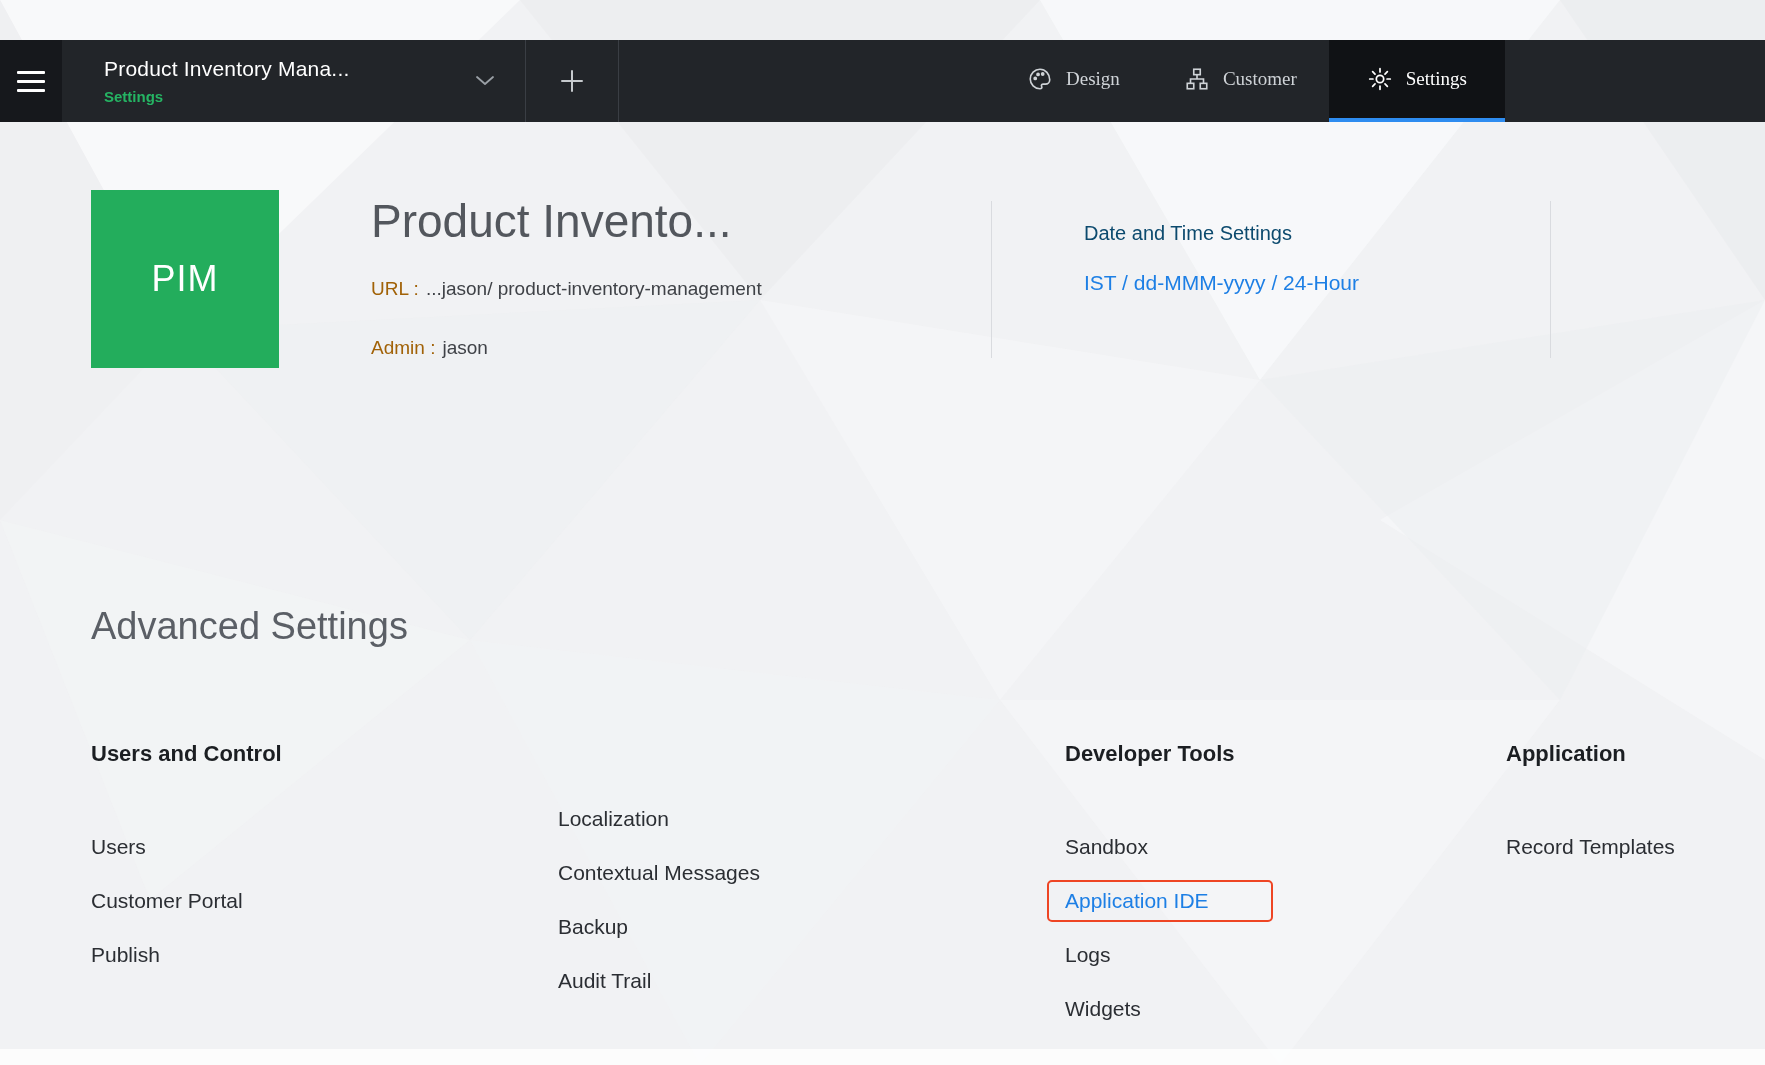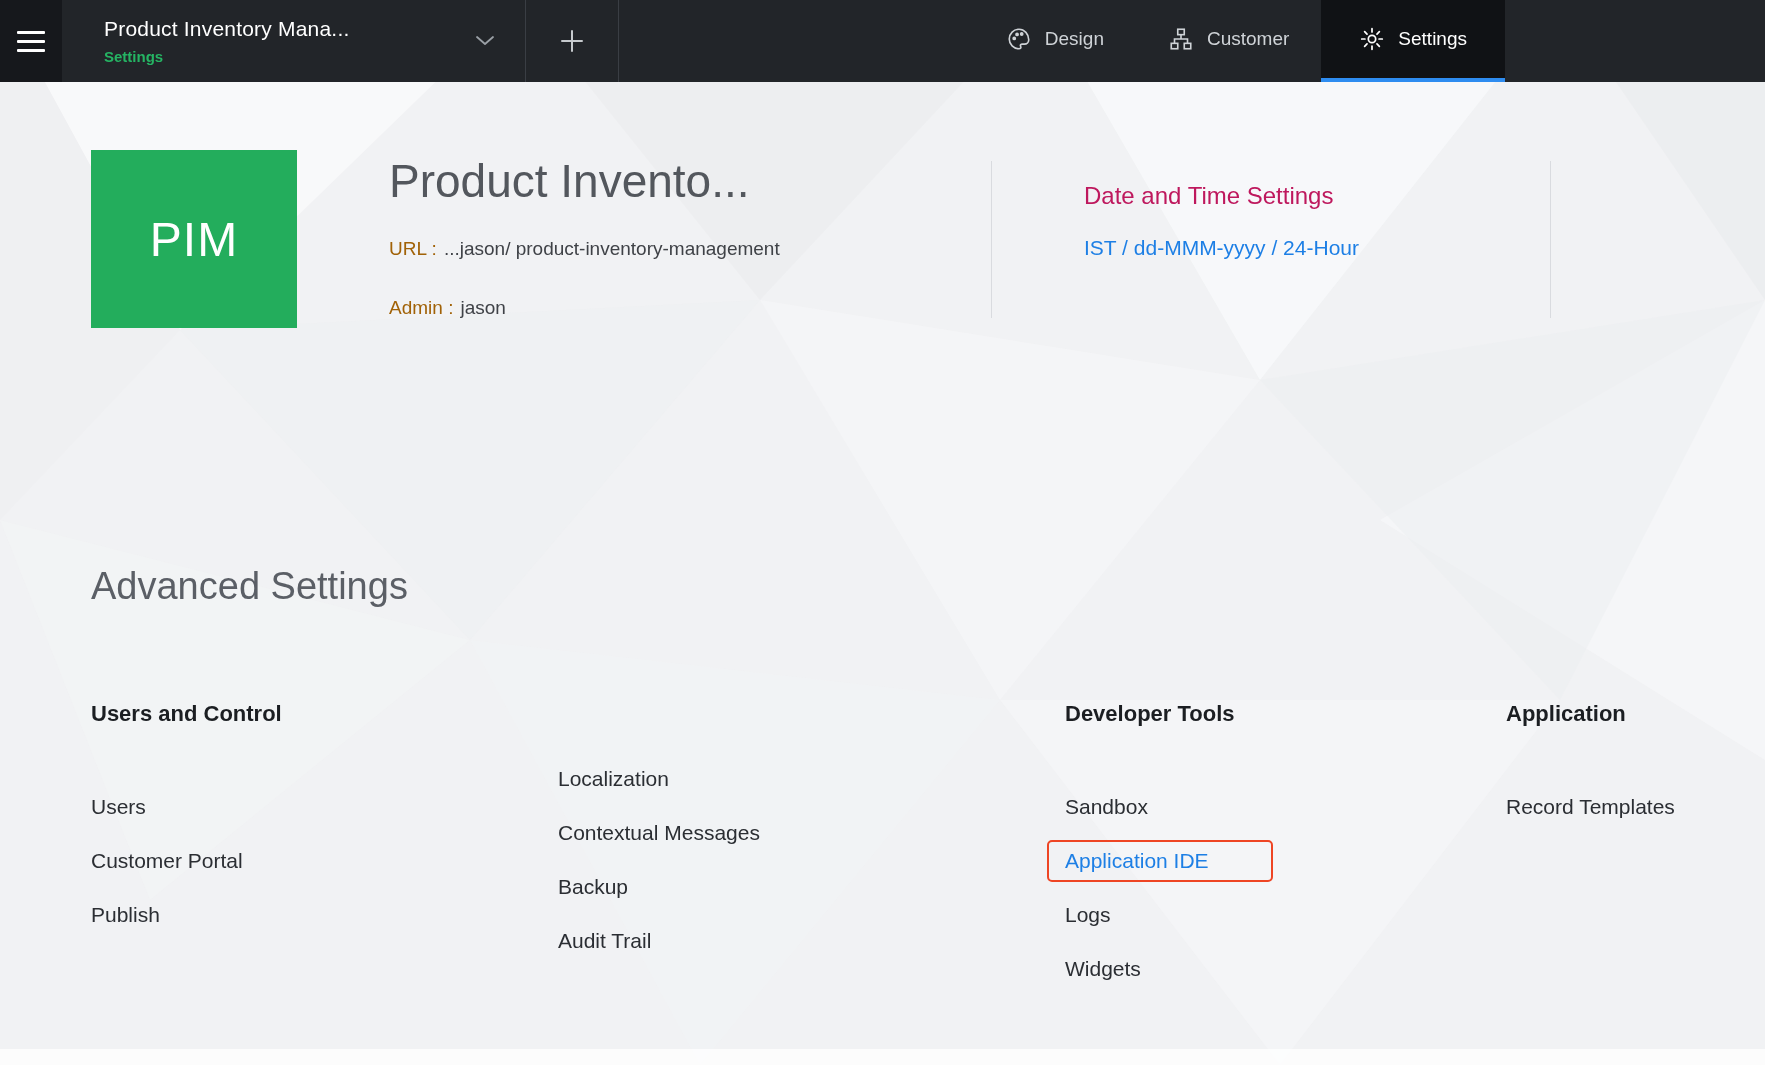--- a/index.html
+++ b/index.html
@@ -4,21 +4,21 @@
 <style>
   * { box-sizing: border-box; margin: 0; padding: 0; }
   html, body { width: 1765px; height: 1065px; overflow: hidden; }
   body {
     font-family: "Liberation Sans", "DejaVu Sans", sans-serif;
     background: #f1f2f4;
     position: relative;
     color: #2c2f34;
   }
   .bg-pattern { position: absolute; inset: 0; z-index: 0; }
-  .page { position: absolute; inset: 0; z-index: 1; }
+  .page { position: absolute; inset: 0; z-index: 1; margin-top: 40px; }
 
   
   .topbar {
     position: absolute; top: 0; left: 0; right: 0; height: 82px;
     background: #222529; display: flex; align-items: stretch; color: #cfd3d7;
   }
   .menu-btn {
     width: 62px; background: #16181c; display: flex; align-items: center; justify-content: center;
     cursor: pointer; flex: 0 0 auto;
   }
@@ -27,47 +27,47 @@
   .app-block {
     width: 463px; flex: 0 0 auto; position: relative; display: flex; flex-direction: column;
     justify-content: center; padding-left: 42px; cursor: pointer;
   }
   .app-block .app-title { color: #ffffff; font-size: 21px; font-weight: 500; letter-spacing: .2px; white-space: nowrap; }
   .app-block .app-subtitle { color: #25b463; font-size: 15px; font-weight: 600; margin-top: 7px; }
   .app-chevron { position: absolute; right: 26px; top: 28px; color: #9aa0a6; }
   .vdiv { width: 1px; background: #3a3e44; flex: 0 0 auto; }
   .add-btn { width: 92px; display: flex; align-items: center; justify-content: center; cursor: pointer; color: #c6cacd; flex: 0 0 auto; }
   .top-spacer { flex: 1 1 auto; }
-  .tabs { display: flex; align-items: stretch; flex: 0 0 auto; }
+  .tabs { display: flex; align-items: stretch; flex: 0 0 auto; font-family: Liberation Serif, serif; }
   .tab {
     display: flex; align-items: center; gap: 13px; padding: 0 32px;
     font-size: 19px; color: #cfd3d7; cursor: pointer; border-bottom: 4px solid transparent;
   }
   .tab.active { background: #101215; color: #ffffff; border-bottom: 4px solid #2e8cf0; padding: 0 38px; }
   .end-spacer { width: 260px; flex: 0 0 auto; }
   .icon svg { display: block; }
 
   
   .app-card { position: absolute; top: 150px; left: 91px; display: flex; }
   .app-badge {
-    width: 206px; height: 178px; background: #23ad5c; color: #ffffff;
+    width: 188px; height: 178px; background: #23ad5c; color: #ffffff;
     display: flex; align-items: center; justify-content: center;
-    font-size: 48px; font-weight: 400; letter-spacing: 1px;
+    font-size: 36px; font-weight: 400; letter-spacing: 1px;
   }
   .app-info { margin-left: 92px; padding-top: 6px; }
   .app-big-title { font-size: 46px; font-weight: 300; color: #53575d; line-height: 1.1; white-space: nowrap; }
   .meta-line { margin-top: 31px; font-size: 19px; }
   .meta-line + .meta-line { margin-top: 37px; }
   .meta-label { font-weight: normal; color: #a16207; margin-right: 7px; }
   .meta-value { color: #3f4247; }
   .hdr-div { position: absolute; top: 161px; width: 1px; height: 157px; background: #d9dbdf; }
   .hdr-div.d1 { left: 991px; }
   .hdr-div.d2 { left: 1550px; }
   .datetime { position: absolute; left: 1084px; top: 182px; }
-  .datetime-heading { font-size: 24px; color: #be185d; }
+  .datetime-heading { font-size: 20px; color: #0c4a6e; }
   .datetime-value { display: inline-block; margin-top: 26px; font-size: 21px; color: #1d7fe5; cursor: pointer; text-decoration: none; }
 
   
   .adv-title { position: absolute; left: 91px; top: 565px; font-size: 38px; font-weight: 300; color: #5b5f66; }
   .columns {
     position: absolute; left: 91px; right: 0; top: 700px;
     display: grid; grid-template-columns: 467px 507px 441px 1fr;
   }
   .col-heading { font-size: 22px; font-weight: bold; color: #1b1e22; line-height: 28px; }
   .col ul { list-style: none; margin-top: 52px; text-align: center; }

